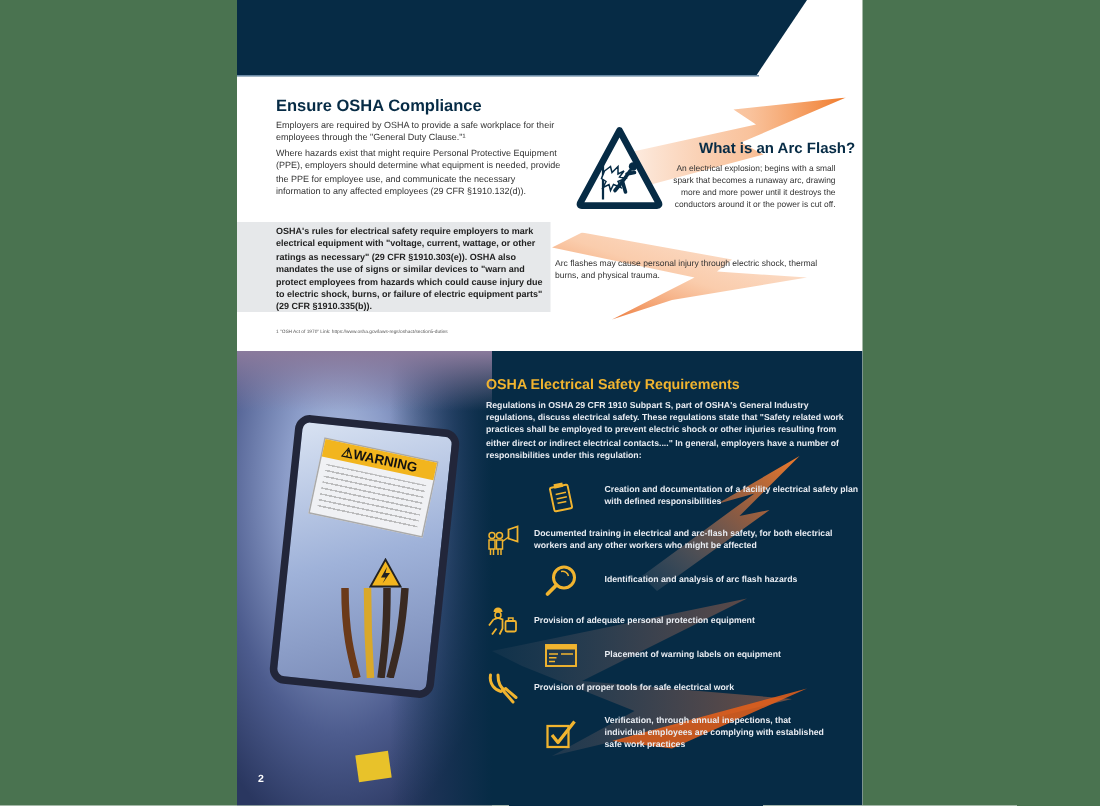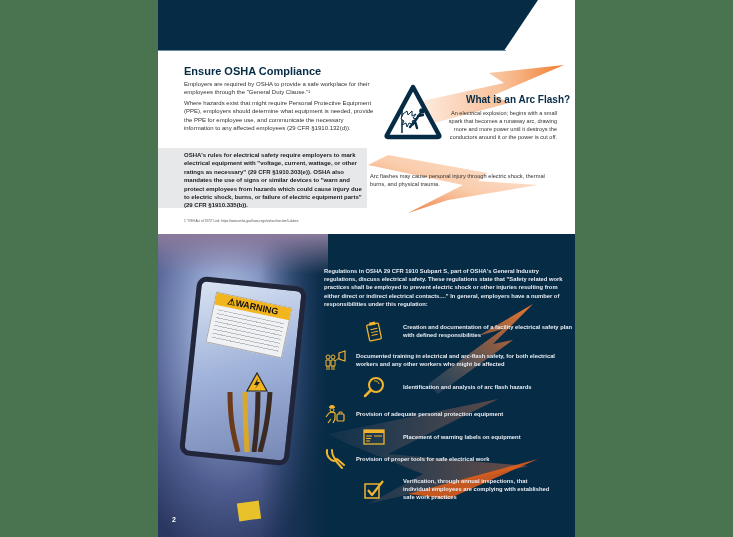--- a/index.html
+++ b/index.html
@@ -151,20 +151,21 @@
         <linearGradient id="gBolt2" x1="0" x2="1" y1="0" y2="0">
           <stop offset="0" stop-color="#6a6a78" stop-opacity="0.1"></stop>
           <stop offset="1" stop-color="#9a5a40" stop-opacity="0.7"></stop>
         </linearGradient>
       </defs>
       <polygon points="100,90 175,35 150,42 205,10 165,50 185,46 110,100" fill="url(#gBolt)"></polygon>
       <polygon points="0,140 170,105 60,160 200,172 40,210 95,180 20,150" fill="url(#gBolt2)"></polygon>
       <polygon points="80,200 210,165 120,205" fill="#e8601a" opacity="0.85"></polygon>
     </svg>
 
+    <div class="req-title">OSHA Electrical Safety Requirements</div>
     <div class="req-intro">Regulations in OSHA 29 CFR 1910 Subpart S, part of OSHA's General Industry regulations, discuss electrical safety. These regulations state that "Safety related work practices shall be employed to prevent electric shock or other injuries resulting from either direct or indirect electrical contacts...." In general, employers have a number of responsibilities under this regulation:</div>
 
     <div class="req-item r1">
       <svg class="req-icon" viewBox="0 0 22 22">
         <rect x="5" y="4" width="12" height="16" rx="1" fill="none" stroke="#f1b42f" stroke-width="1.3" transform="rotate(-12 11 12)"></rect>
         <rect x="8" y="2" width="6" height="3" fill="#f1b42f" transform="rotate(-12 11 12)"></rect>
         <path d="M8 9 h7 M8 12 h7 M8 15 h6" stroke="#f1b42f" stroke-width="1" transform="rotate(-12 11 12)"></path>
       </svg>
       <div class="req-text">Creation and documentation of a facility electrical safety plan with defined responsibilities</div>
     </div>

